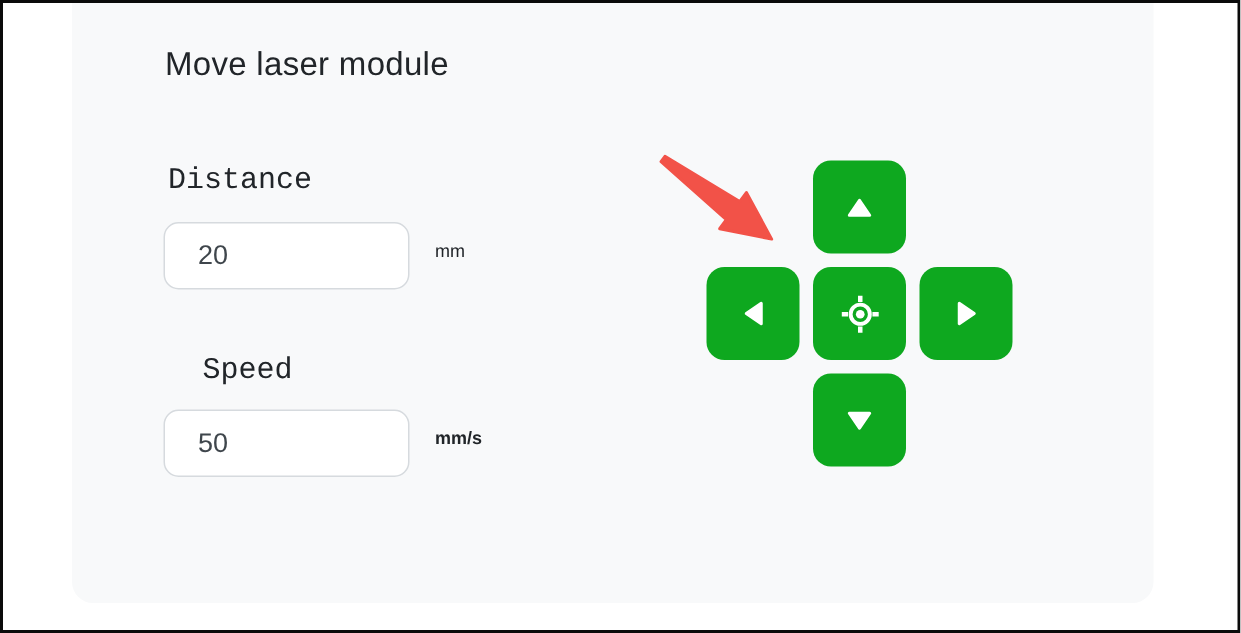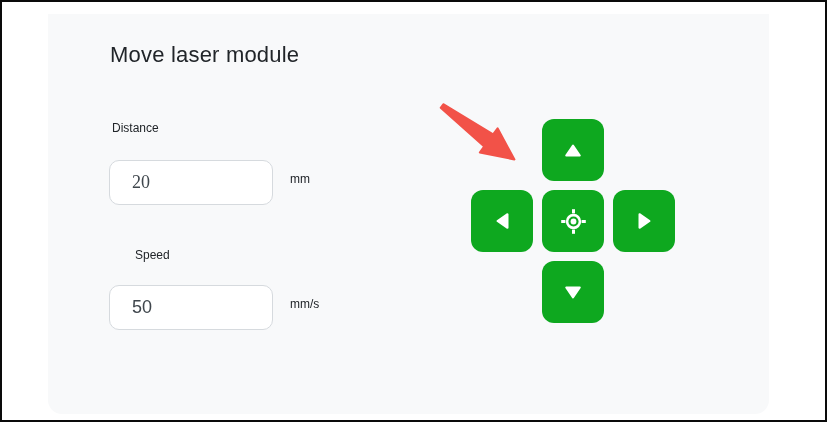--- a/index.html
+++ b/index.html
@@ -23,71 +23,72 @@
     width: 827px;
     height: 422px;
     border: 2px solid var(--frame-border);
     background: var(--page-bg);
     overflow: hidden;
   }
 
   .panel {
     position: absolute;
     left: 46px;
-    top: 12px;
+    top: 0;
     width: 721px;
     height: 400px;
     background: var(--panel-bg);
     border-radius: 0 0 14px 14px;
   }
 
   .panel-title {
     position: absolute;
     left: 62px;
     top: 28px;
     font-size: 22px;
     font-weight: 500;
     letter-spacing: 0.2px;
     color: var(--title-text);
   }
 
   .field-label {
     position: absolute;
     left: 64px;
-    font-size: 12px;
+    font-size: 20px;
     color: var(--label-text);
+    font-family: Liberation Mono, monospace;
   }
   .field-label.distance { top: 107px; }
   .field-label.speed    { top: 234px; margin-left: 23px; }
 
   .field-input {
     position: absolute;
     left: 61px;
     width: 164px;
     height: 45px;
     border: 1px solid var(--input-border);
     border-radius: 10px;
     background: #ffffff;
     padding: 0 12px 0 22px;
     font-size: 18px;
     color: var(--value-text);
     font-family: inherit;
     outline: none;
   }
-  .field-input.distance { top: 146px; font-family: Liberation Serif, serif; }
+  .field-input.distance { top: 146px; }
   .field-input.speed    { top: 271px; }
 
   .field-unit {
     position: absolute;
     left: 242px;
     font-size: 12px;
     color: var(--label-text);
   }
   .field-unit.distance { top: 158px; }
-  .field-unit.speed    { top: 283px; }
+  .field-unit.speed    { top: 283px; font-weight: bold; }
 
   .jog-btn {
     position: absolute;
     width: 62px;
     height: 62px;
     border: none;
     border-radius: 12px;
     background: var(--green);
     display: flex;
     align-items: center;

